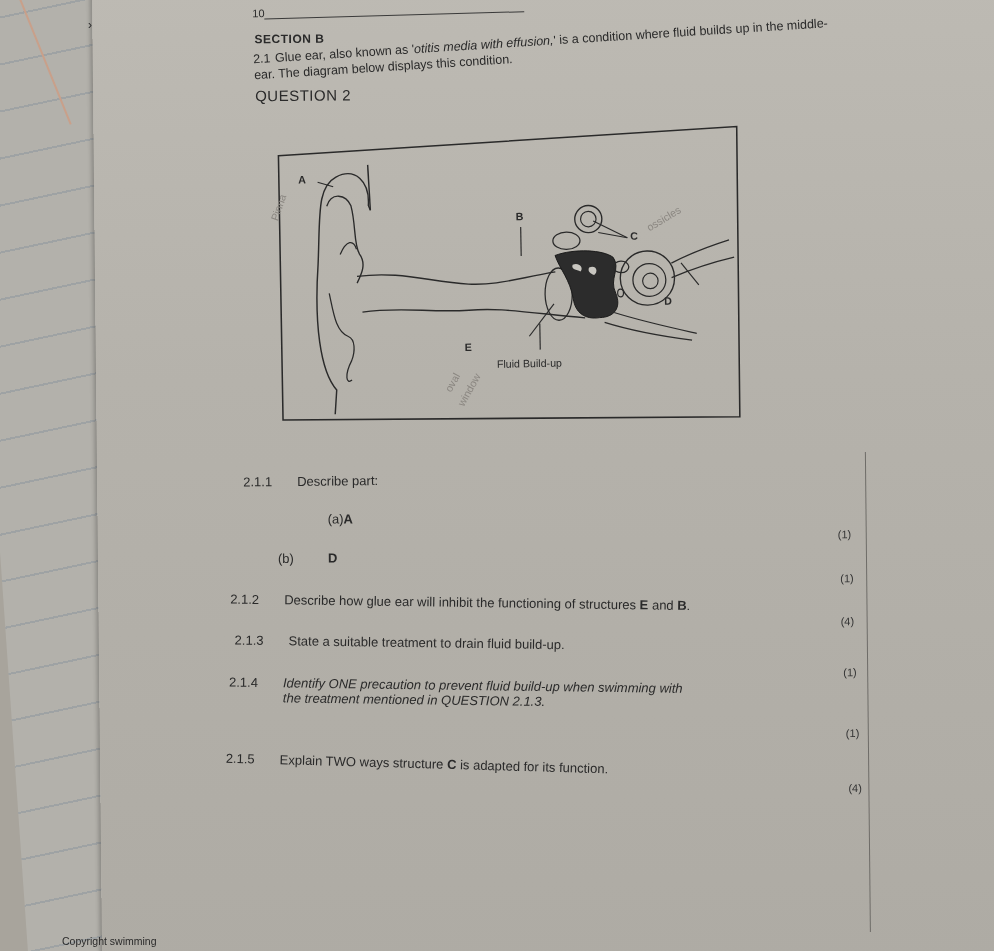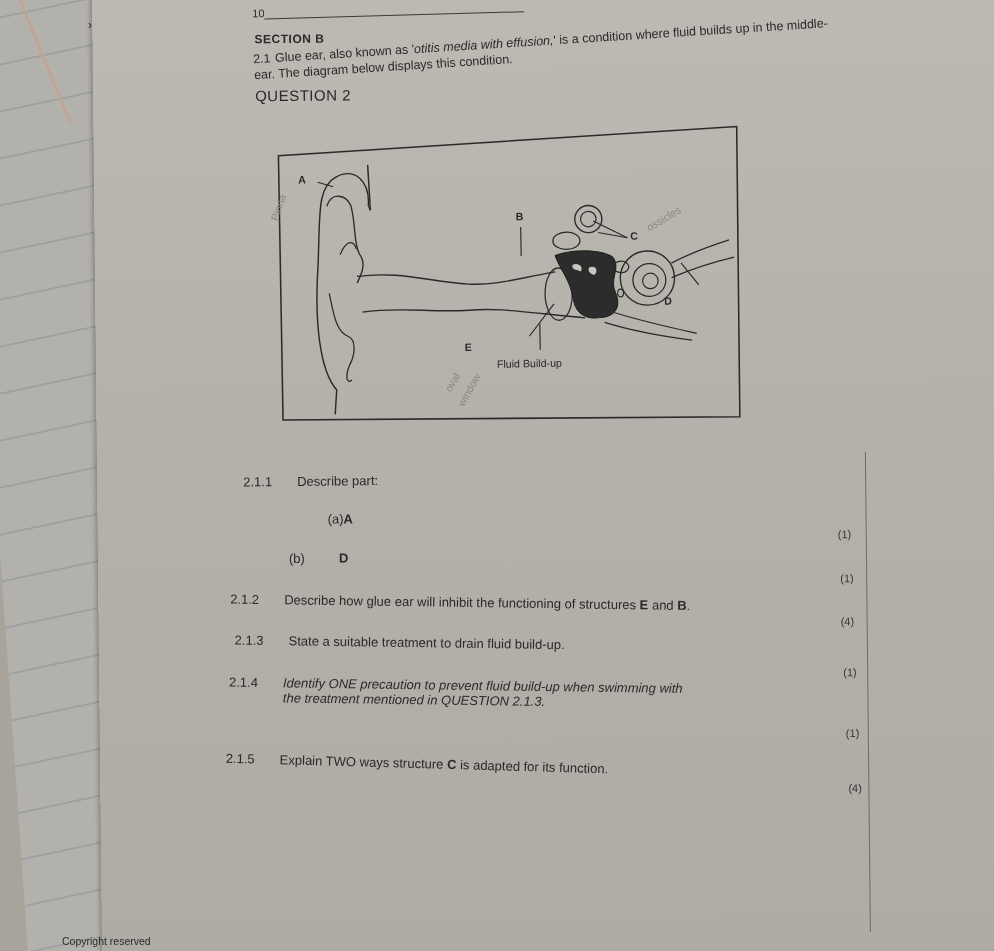--- a/index.html
+++ b/index.html
@@ -133,21 +133,21 @@
   </div>
 
   <div class="q" style="left:146px;top:486px;">
     <span class="num">2.1.1</span><span>Describe part:</span>
   </div>
   <div class="q" style="left:196px;top:524px;text-align:right;">
     <span class="num" style="width:50px">(a)</span><span class="bold">A</span>
   </div>
   <div class="mark" style="left:740px;top:546px;">(1)</div>
 
-  <div class="q" style="left:191px;top:563px;">
+  <div class="q" style="left:180px;top:563px;">
     <span class="num" style="width:50px">(b)</span><span class="bold">D</span>
   </div>
   <div class="mark" style="left:742px;top:590px;">(1)</div>
 
   <div class="q" style="left:132px;top:603px;transform:rotate(1.4deg);transform-origin:left top;">
     <span class="num">2.1.2</span><span>Describe how glue ear will inhibit the functioning of structures </span><span class="bold">E</span><span> and </span><span class="bold">B</span><span>.</span>
   </div>
   <div class="mark" style="left:742px;top:633px;">(4)</div>
 
   <div class="q" style="left:136px;top:644px;transform:rotate(1.4deg);transform-origin:left top;">
@@ -160,13 +160,13 @@
     <span class="num"></span><i>the treatment mentioned in QUESTION 2.1.3.</i>
   </div>
   <div class="mark" style="left:746px;top:745px;">(1)</div>
 
   <div class="q" style="left:126px;top:762px;transform:rotate(2.2deg);transform-origin:left top;">
     <span class="num">2.1.5</span><span>Explain TWO ways structure </span><span class="bold">C</span><span> is adapted for its function.</span>
   </div>
   <div class="mark" style="left:748px;top:800px;">(4)</div>
 </div>
 
-<div class="copyright">Copyright reserved</div>
+<div class="copyright">Copyright swimming</div>
 
 </body></html>

